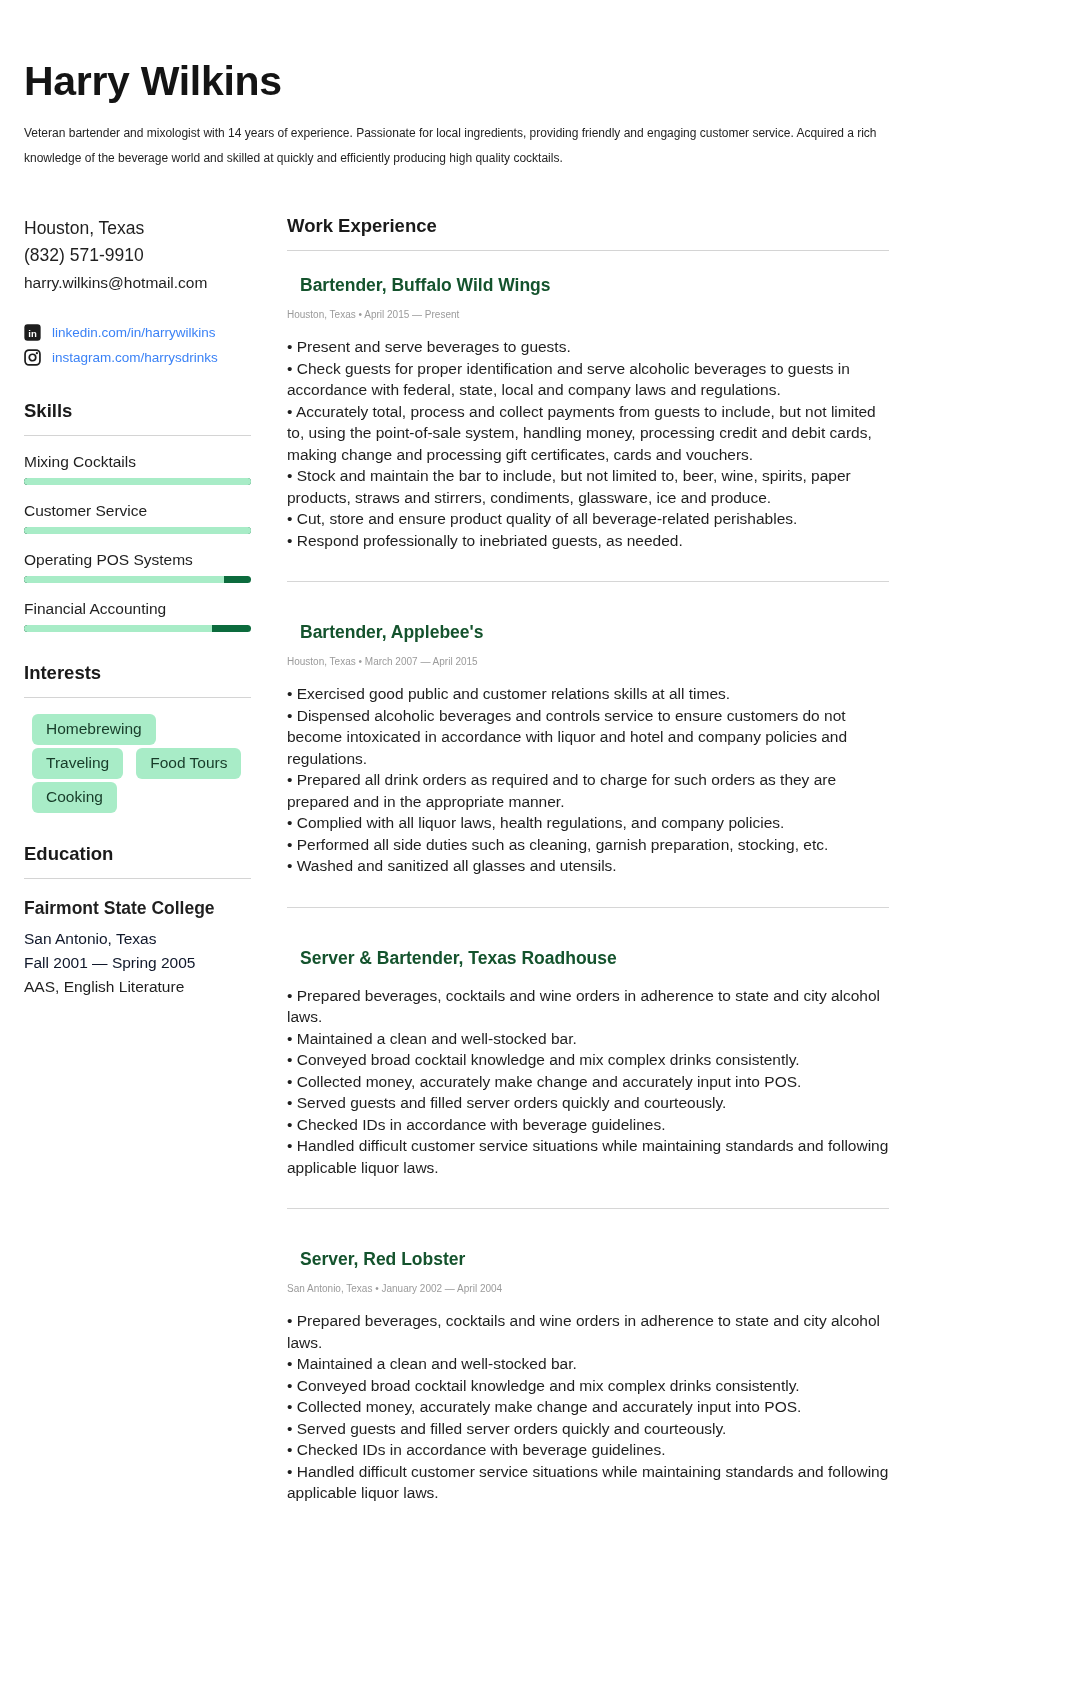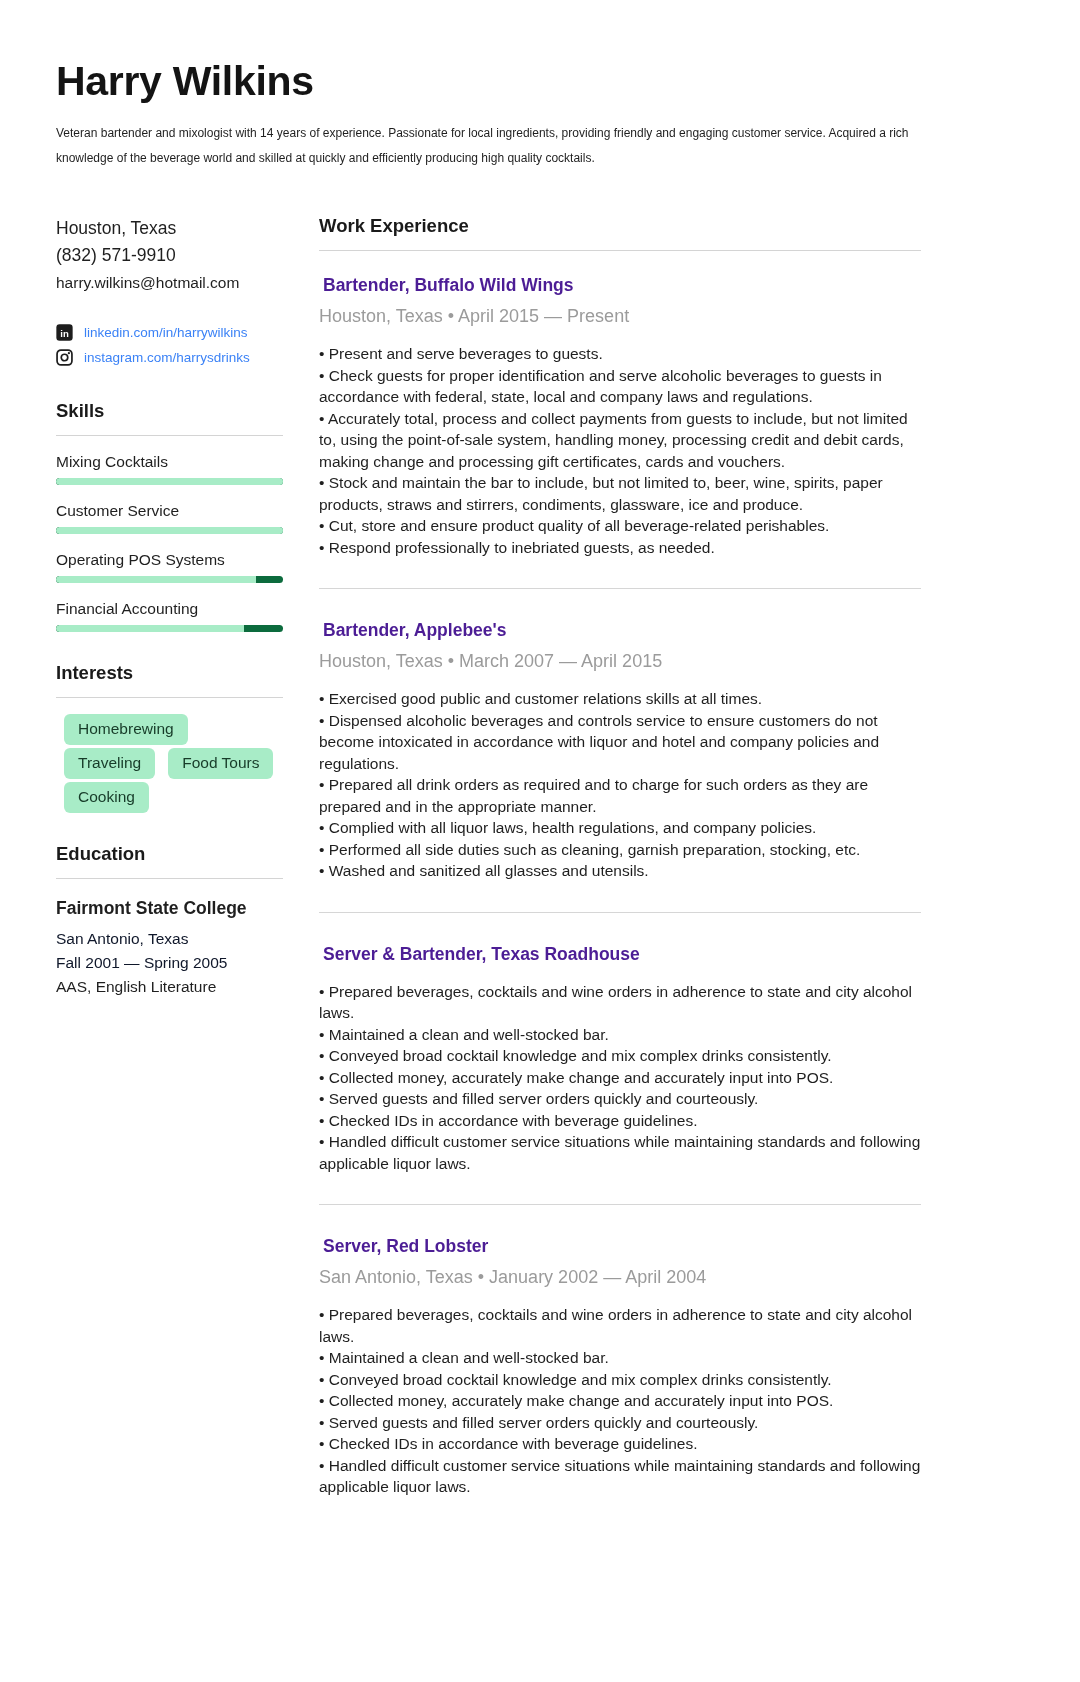--- a/index.html
+++ b/index.html
@@ -1,21 +1,21 @@
 <!DOCTYPE html>
 <html><head>
 <meta charset="utf-8">
 <style>
   html,body{margin:0;padding:0;}
   body{
     width:1080px;height:1682px;background:#ffffff;overflow:hidden;
     font-family:"Liberation Sans", sans-serif;color:#1f1f1f;
     -webkit-font-smoothing:antialiased;
   }
-  .page{padding:58px 0 0 56px;}
+  .page{padding:58px 0 0 24px;}
   .name{font-size:41px;font-weight:700;margin:0;color:#141414;letter-spacing:-0.3px;line-height:47px;}
   .summary{font-size:12px;line-height:25px;margin:16px 0 0;width:872px;}
   .columns{display:flex;margin-top:44px;}
   .sidebar{width:227px;flex:none;}
   .main{width:602px;margin-left:36px;}
 
   
   .contact-line{font-size:17.5px;line-height:27px;}
   .contact-email{font-size:15.5px;line-height:27px;}
   .social{margin-top:24px;}
@@ -31,22 +31,22 @@
   .chips{display:flex;flex-wrap:wrap;gap:3px 13px;margin:16px 0 0 8px;width:219px;}
   .chip{background:#a8ecc7;border-radius:6px;padding:6px 14px 7px;font-size:15.5px;color:#173c29;}
   .edu-school{font-size:17.5px;font-weight:700;margin-top:19px;}
   .edu-line{font-size:15.5px;line-height:24px;color:#0f172a;}
   .edu-line.first{margin-top:8px;}
   .edu-degree{font-size:15.5px;line-height:24px;color:#1f1f1f;}
 
   
   .job{margin-top:24px;}
   .job + .job{border-top:1px solid #d6d6d6;margin-top:30px;padding-top:27px;}
-  .job-title{font-size:17.5px;font-weight:700;margin:4px;color:#4c1d95;}
-  .job-meta{font-size:18px;color:#9b9b9b;margin-top:10px;}
+  .job-title{font-size:17.5px;font-weight:700;margin:13px;color:#14532d;}
+  .job-meta{font-size:10px;color:#9b9b9b;margin-top:10px;}
   .bullets{margin-top:16px;}
   .bullet{font-size:15.5px;line-height:21.5px;}
   .bullet::before{content:"• ";}
 </style>
 </head>
 <body>
 
 <div class="page">
 
   <header>

